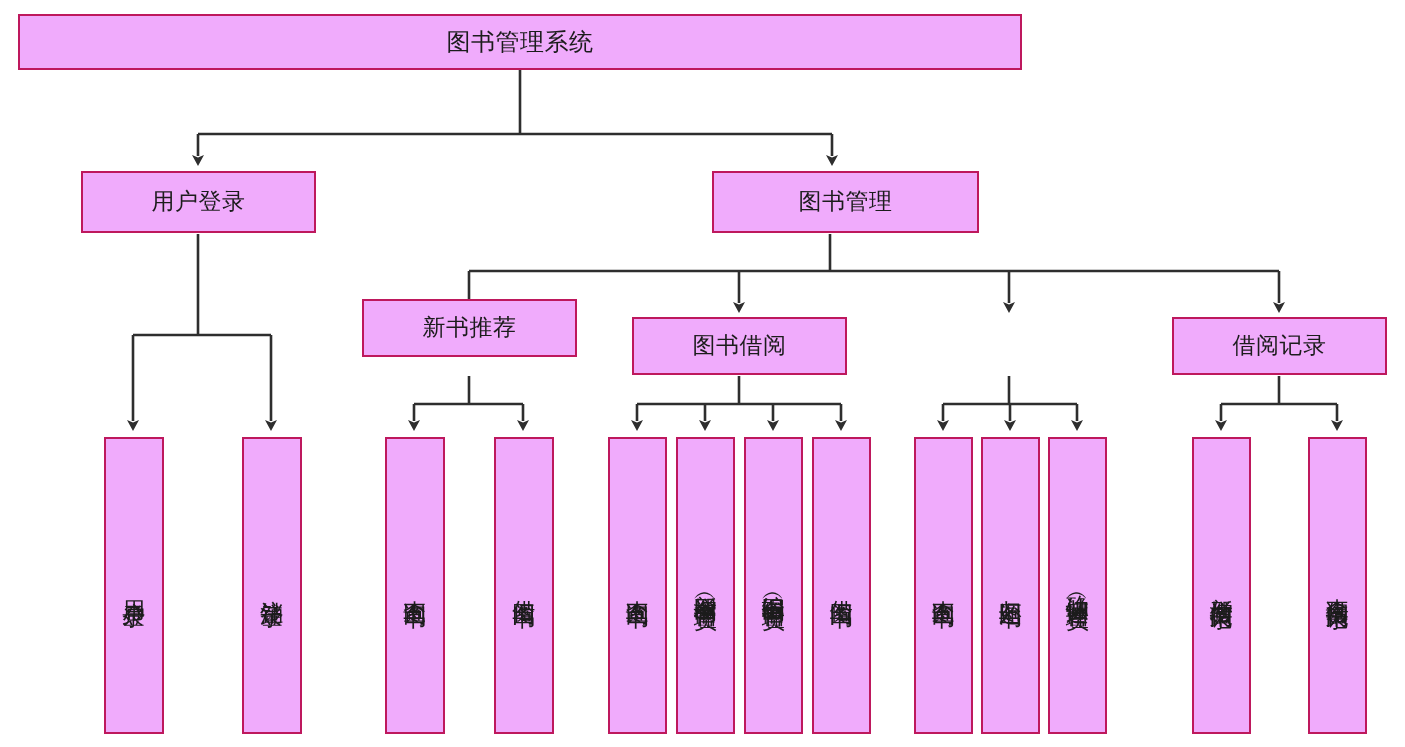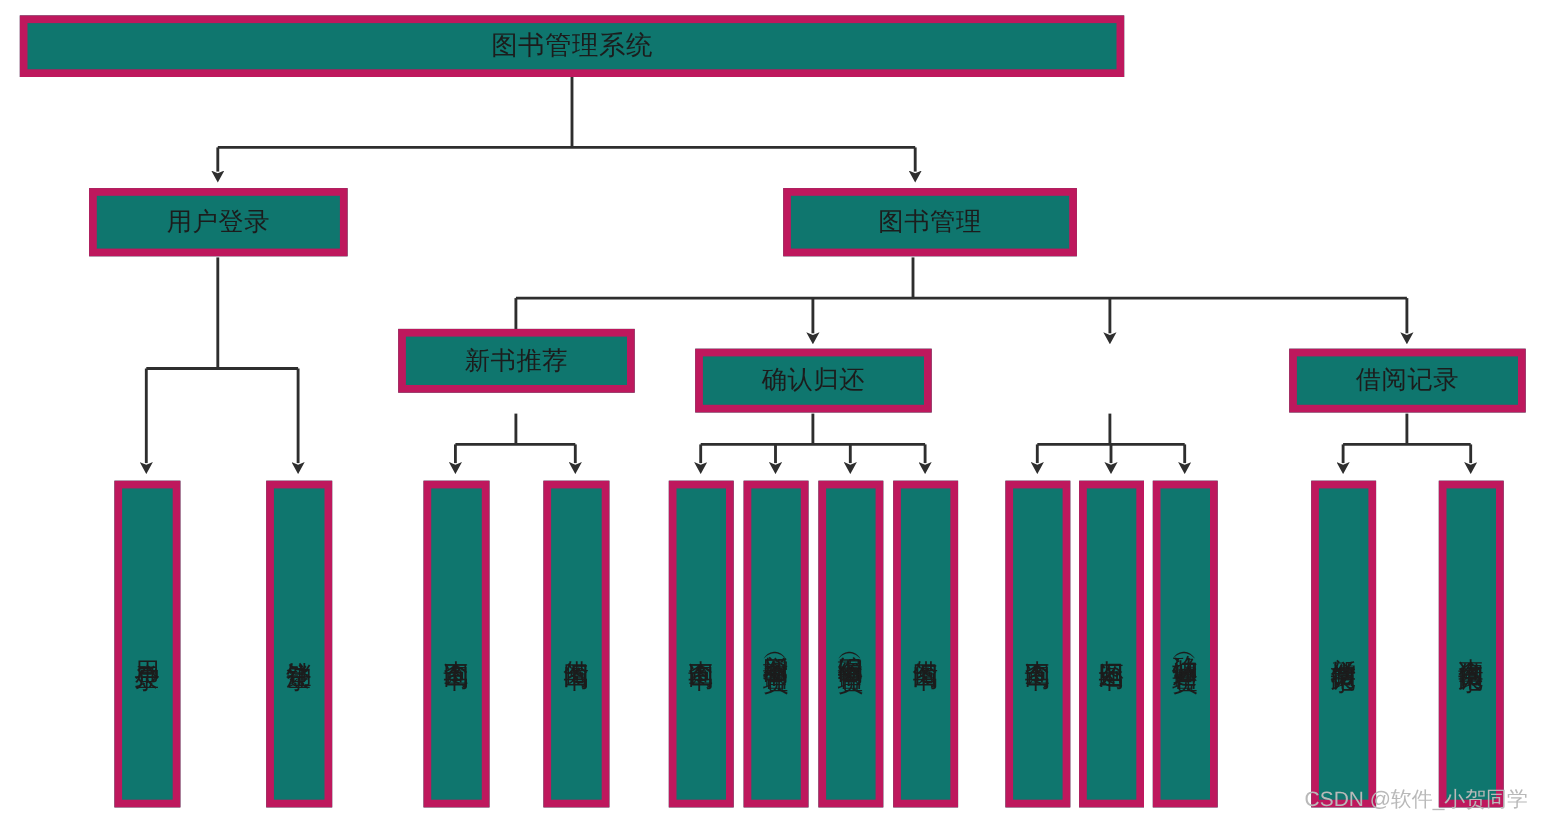--- a/index.html
+++ b/index.html
@@ -21,22 +21,22 @@
     position: absolute;
     left: 0;
     top: 0;
     width: 1405px;
     height: 747px;
     pointer-events: none;
   }
   .node {
     position: absolute;
     box-sizing: border-box;
-    border: 7px solid #be185d;
-    background: #0f766e;
+    border: 2px solid #be185d;
+    background: #f0abfc;
     display: flex;
     align-items: center;
     justify-content: center;
     color: #1c1c1c;
     z-index: 2;
   }
   .node .lbl {
     display: block;
     line-height: 1.18;
     letter-spacing: 0.5px;
@@ -138,21 +138,21 @@
 
   <div class="node horiz" style="left:712px; top:171px; width:267px; height:62px;">
     <span class="lbl">图书管理</span>
   </div>
 
   <div class="node horiz" style="left:362px; top:299px; width:215px; height:58px;align-items:center;">
     <span class="lbl">新书推荐</span>
   </div>
 
   <div class="node horiz" style="left:632px; top:317px; width:215px; height:58px;">
-    <span class="lbl">确认归还</span>
+    <span class="lbl">图书借阅</span>
   </div>
 
 
   <div class="node horiz" style="left:1172px; top:317px; width:215px; height:58px;">
     <span class="lbl">借阅记录</span>
   </div>
 
   <div class="node vert" style="left:104px; top:437px; width:60px; height:297px;">
     <span class="lbl">用户登录</span>
   </div>
@@ -190,15 +190,14 @@
     <span class="lbl">确认归还（管理员）</span>
   </div>
 
   <div class="node vert" style="left:1192px; top:437px; width:59px; height:297px;">
     <span class="lbl">新增借阅记录</span>
   </div>
   <div class="node vert" style="left:1308px; top:437px; width:59px; height:297px;">
     <span class="lbl">查询借阅记录</span>
   </div>
 
-  <div class="watermark">CSDN @软件_小贺同学</div>
 
 </div>
 
 </body></html>

